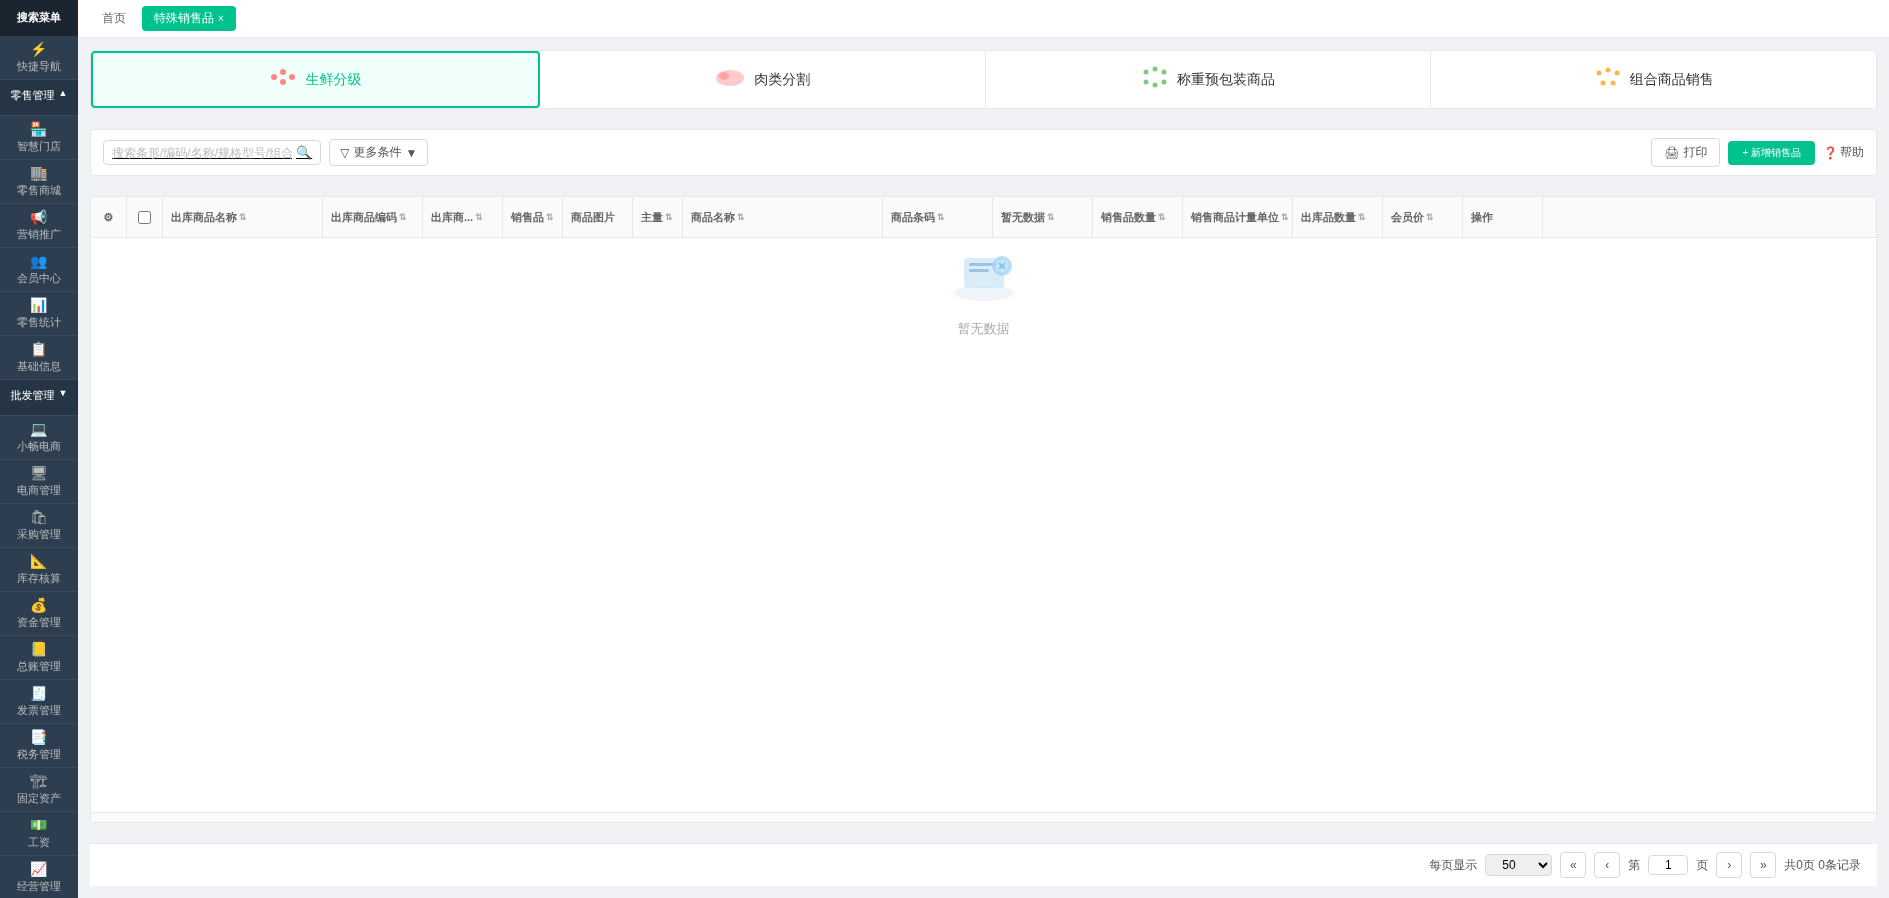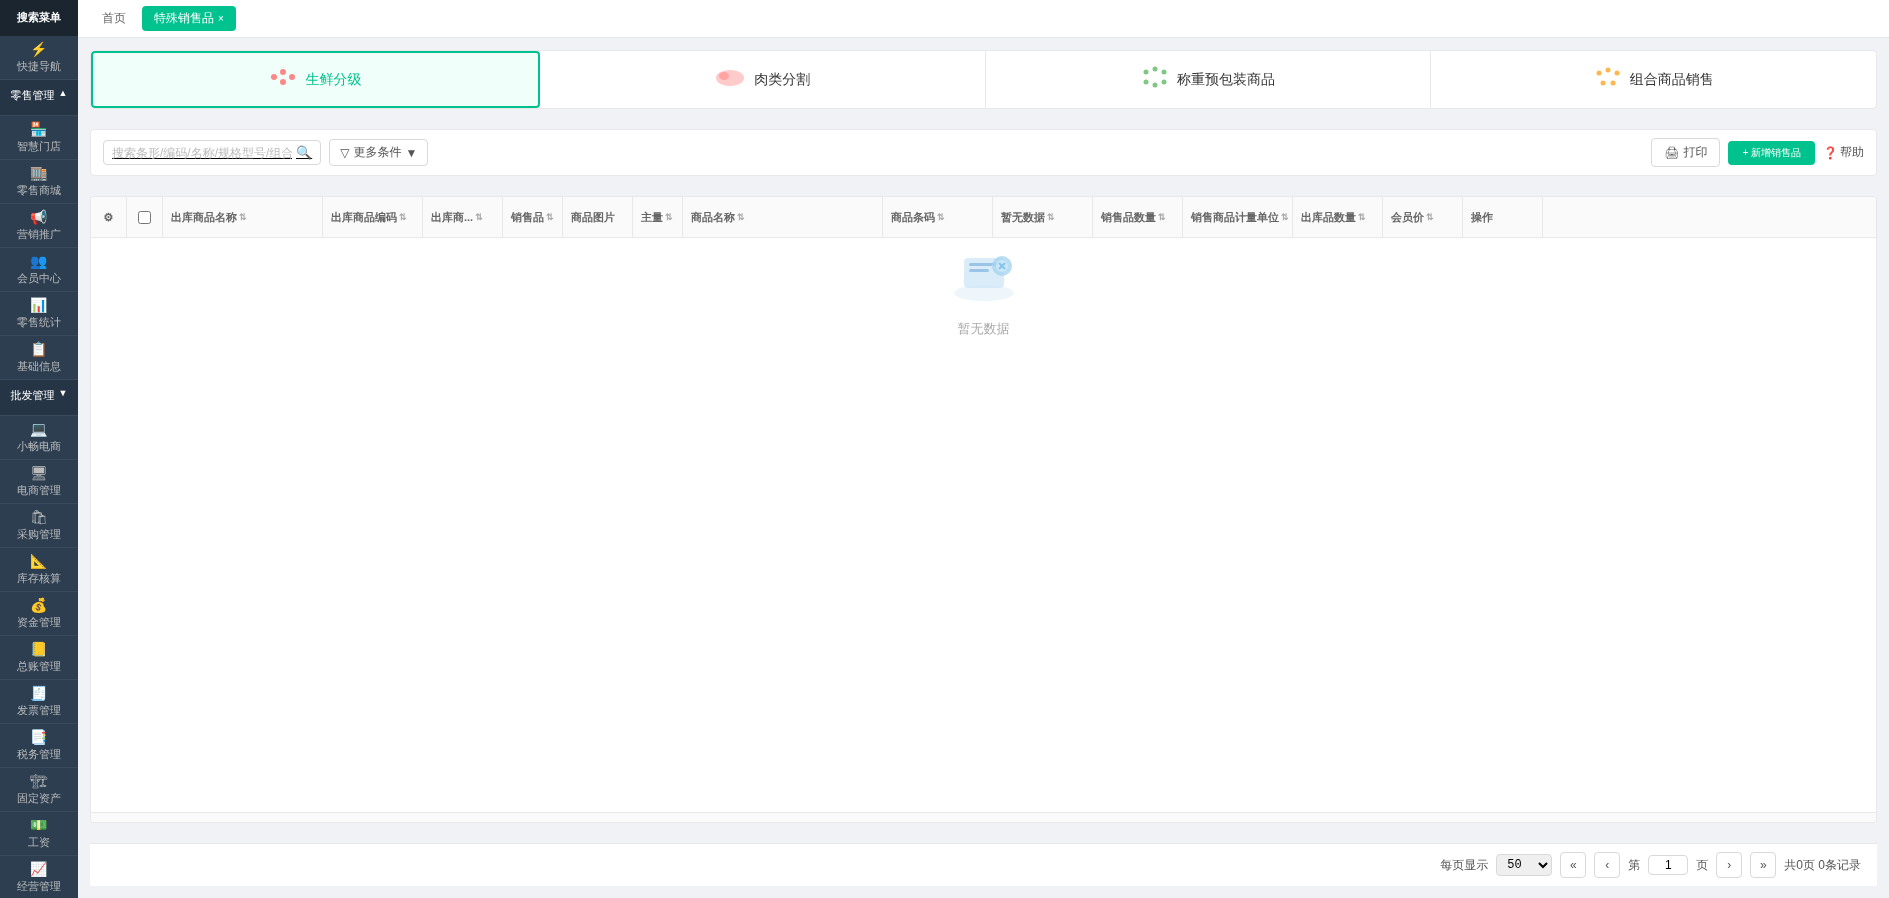--- a/index.html
+++ b/index.html
@@ -274,24 +274,23 @@
       align-items: center;
       justify-content: flex-end;
       gap: 8px;
       font-size: 12px;
       color: #555;
       flex-shrink: 0;
     }
     .page-size-select {
       border: 1px solid #d9d9d9;
       border-radius: 4px;
-      padding: 2px 6px;
+      padding: 2px 12px;
       font-size: 12px;
       outline: none;
-      font-family: Liberation Mono, monospace;
     }
     .page-btn {
       width: 26px; height: 26px;
       border: 1px solid #d9d9d9;
       border-radius: 4px;
       background: #fff;
       cursor: pointer;
       display: flex; align-items: center; justify-content: center;
       font-size: 12px;
       color: #555;

